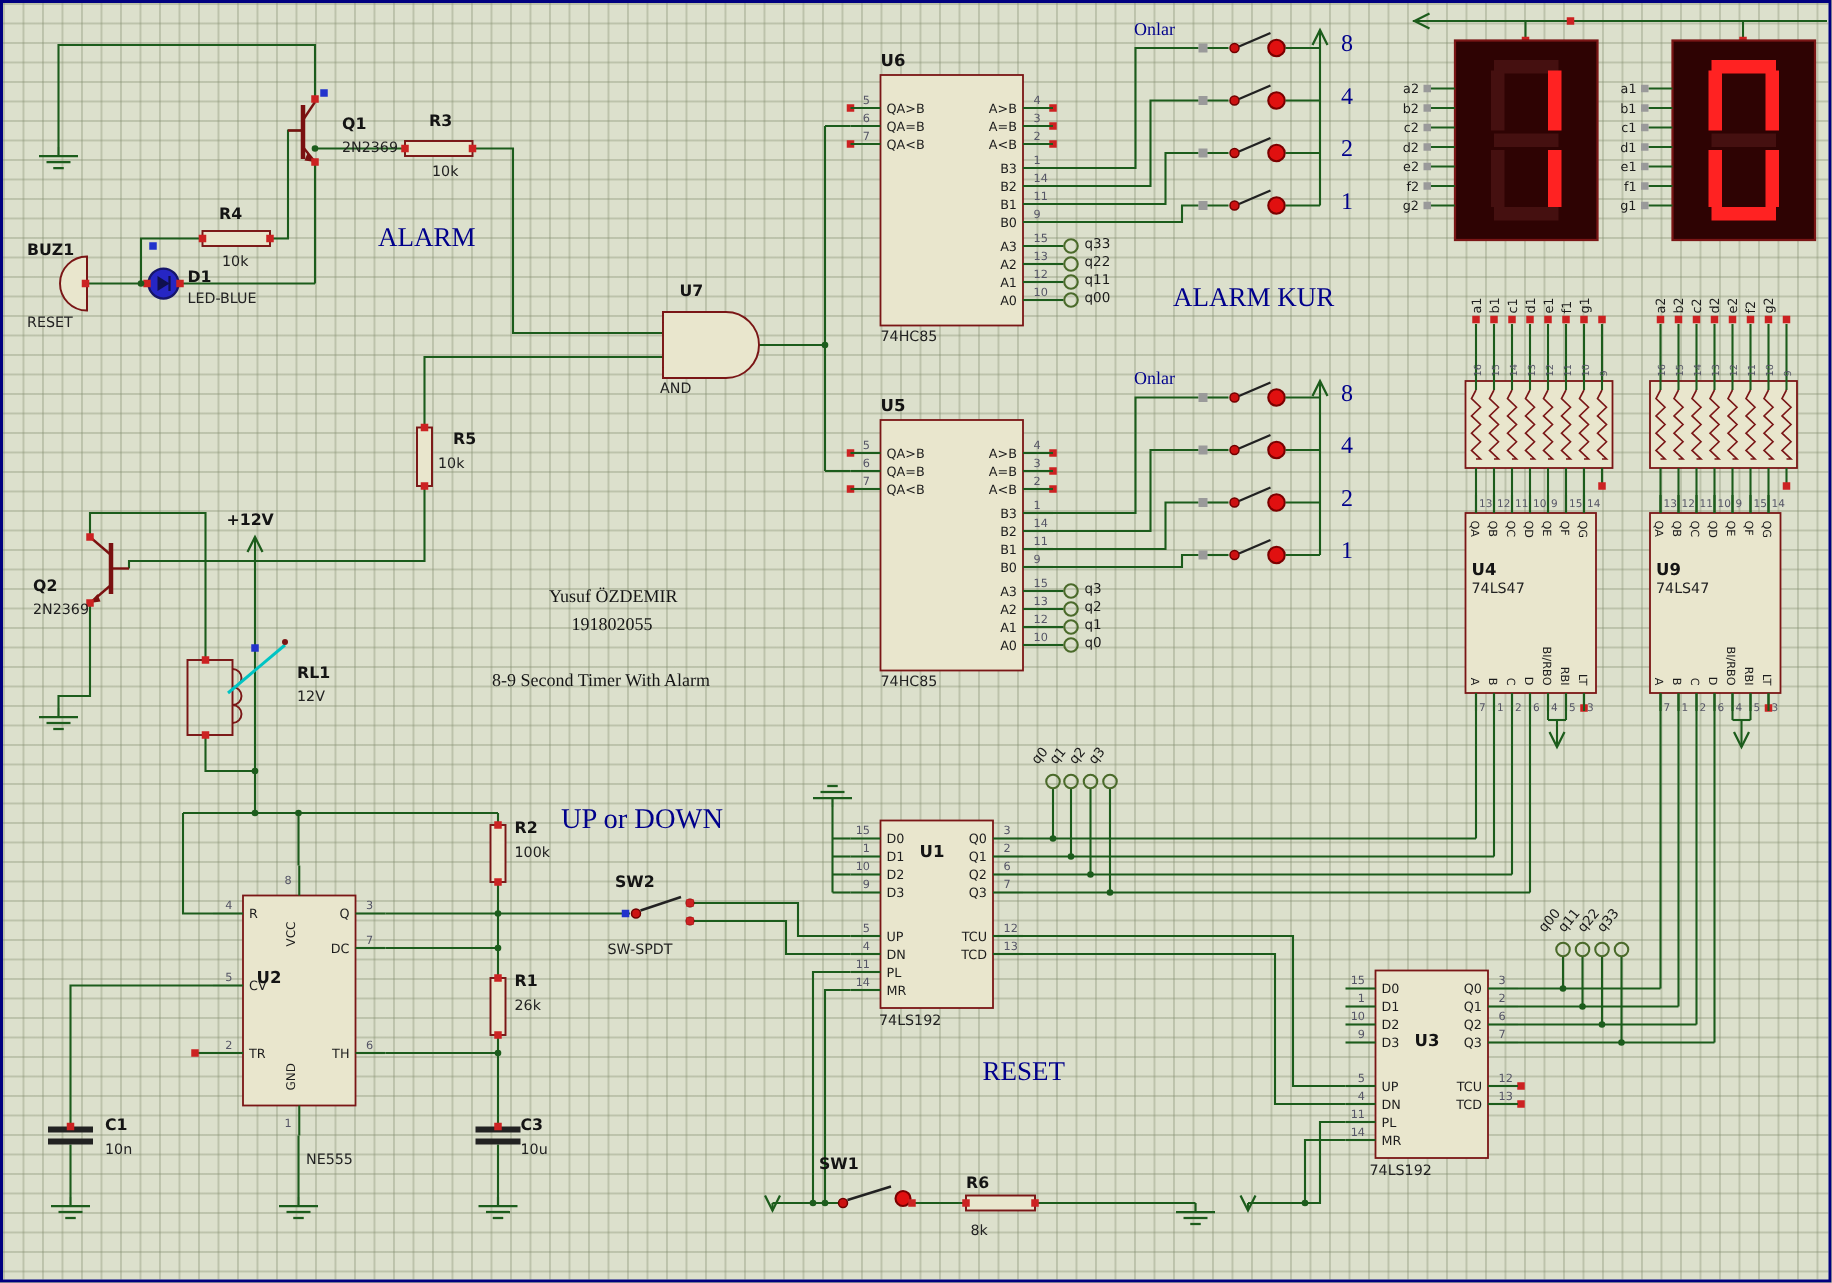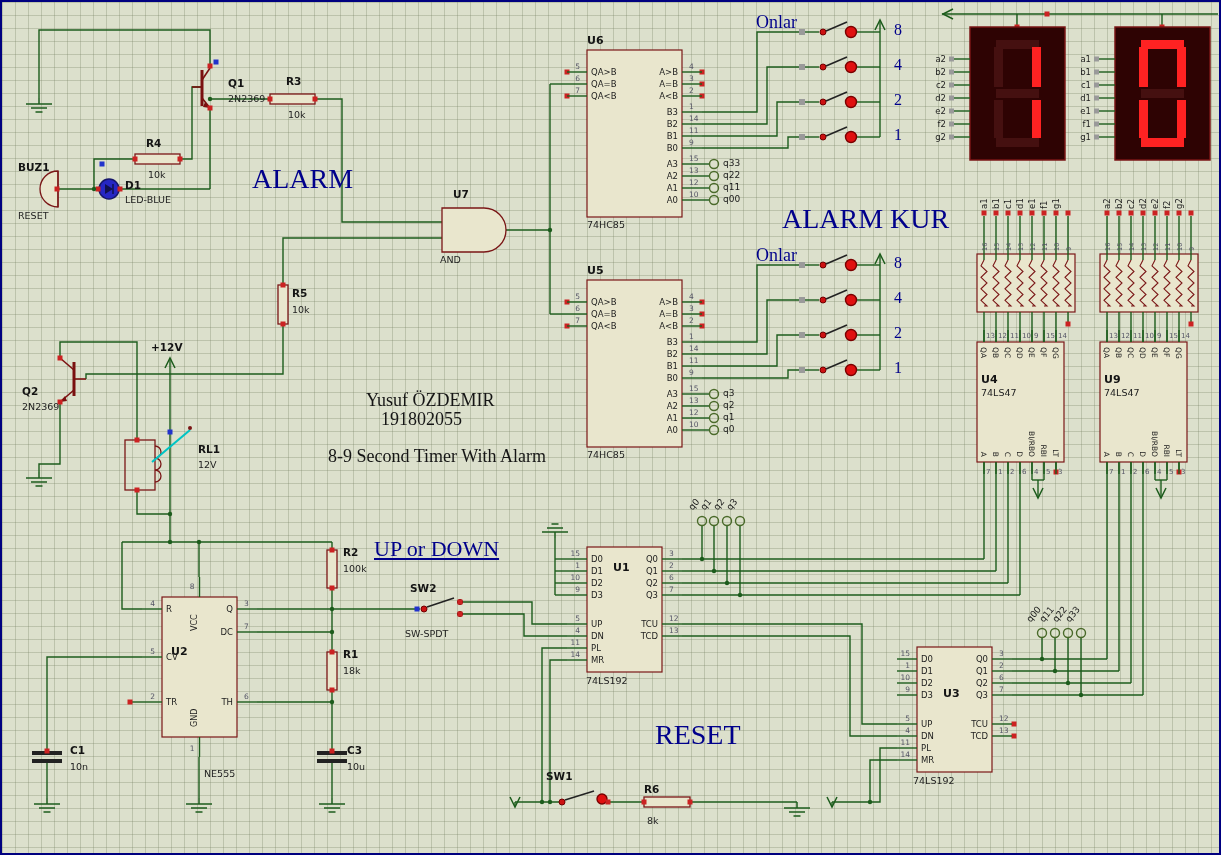--- a/index.html
+++ b/index.html
@@ -9,23 +9,23 @@
     background-image:linear-gradient(rgba(130,140,110,.35) 1px,transparent 1px),
                      linear-gradient(90deg,rgba(130,140,110,.35) 1px,transparent 1px);
     background-size:13px 13px;
     font-family:"DejaVu Sans",sans-serif;}
   #wires{position:absolute;left:0;top:0;z-index:1;}
   #wires text{font-family:"DejaVu Sans",sans-serif;}
   #labels{position:absolute;left:0;top:0;width:100%;height:100%;z-index:3;pointer-events:none;}
   .lbl{position:absolute;white-space:nowrap;font-size:10.5px;font-weight:bold;color:#141414;}
   .val{font-size:9.5px;font-weight:normal;color:#222;}
   .ann{position:absolute;white-space:nowrap;font-family:"Liberation Serif","DejaVu Serif",serif;color:#00008b;}
-  .big{font-size:28px;margin-top:15px;}
-  .med{font-size:22px;text-decoration:underline;}
-  .sm{font-size:18px;}
+  .big{font-size:18px;}
+  .med{font-size:19px;}
+  .sm{font-size:12px;}
   .blk{color:#151515;text-align:right;}
   .wnum{position:absolute;font-family:"Liberation Serif","DejaVu Serif",serif;font-size:16px;color:#00008b;}
   .term{position:absolute;white-space:nowrap;font-size:9px;color:#1a1a1a;}
   .term-rot{transform:rotate(-50deg);transform-origin:left bottom;}
   .chipref{font-size:11px;}
 </style>
 </head>
 <body>
 
 <div id="canvas">
@@ -874,32 +874,32 @@
   <div class="lbl" style="left:16px;top:159px">BUZ1</div>
   <div class="lbl val" style="left:16px;top:208px">RESET</div>
   <div class="lbl" style="left:123px;top:177px">D1</div>
   <div class="lbl val" style="left:123px;top:192px">LED-BLUE</div>
   <div class="lbl" style="left:226px;top:75px">Q1</div>
   <div class="lbl val" style="left:226px;top:91px">2N2369</div>
   <div class="lbl" style="left:284px;top:73px">R3</div>
   <div class="lbl val" style="left:286px;top:107px">10k</div>
   <div class="lbl" style="left:144px;top:135px">R4</div>
   <div class="lbl val" style="left:146px;top:167px">10k</div>
-  <div class="lbl" style="left:290px;top:285px">R5</div>
+  <div class="lbl" style="left:300px;top:285px">R5</div>
   <div class="lbl val" style="left:290px;top:302px">10k</div>
   <div class="lbl" style="left:20px;top:383px">Q2</div>
   <div class="lbl val" style="left:20px;top:399px">2N2369</div>
   <div class="lbl" style="left:196px;top:441px">RL1</div>
   <div class="lbl val" style="left:196px;top:457px">12V</div>
   <div class="lbl" style="left:451px;top:186px">U7</div>
   <div class="lbl val" style="left:438px;top:252px">AND</div>
   <div class="lbl" style="left:341px;top:544px">R2</div>
   <div class="lbl val" style="left:341px;top:561px">100k</div>
   <div class="lbl" style="left:341px;top:646px">R1</div>
-  <div class="lbl val" style="left:341px;top:663px">18k</div>
+  <div class="lbl val" style="left:341px;top:663px">26k</div>
   <div class="lbl" style="left:68px;top:742px">C1</div>
   <div class="lbl val" style="left:68px;top:759px">10n</div>
   <div class="lbl" style="left:345px;top:742px">C3</div>
   <div class="lbl val" style="left:345px;top:759px">10u</div>
   <div class="lbl" style="left:408px;top:580px">SW2</div>
   <div class="lbl val" style="left:403px;top:626px">SW-SPDT</div>
   <div class="lbl" style="left:544px;top:768px">SW1</div>
   <div class="lbl val" style="left:532px;top:862px">SW-SPDT-MOM</div>
   <div class="lbl" style="left:642px;top:781px">R6</div>
   <div class="lbl val" style="left:645px;top:813px">8k</div>

